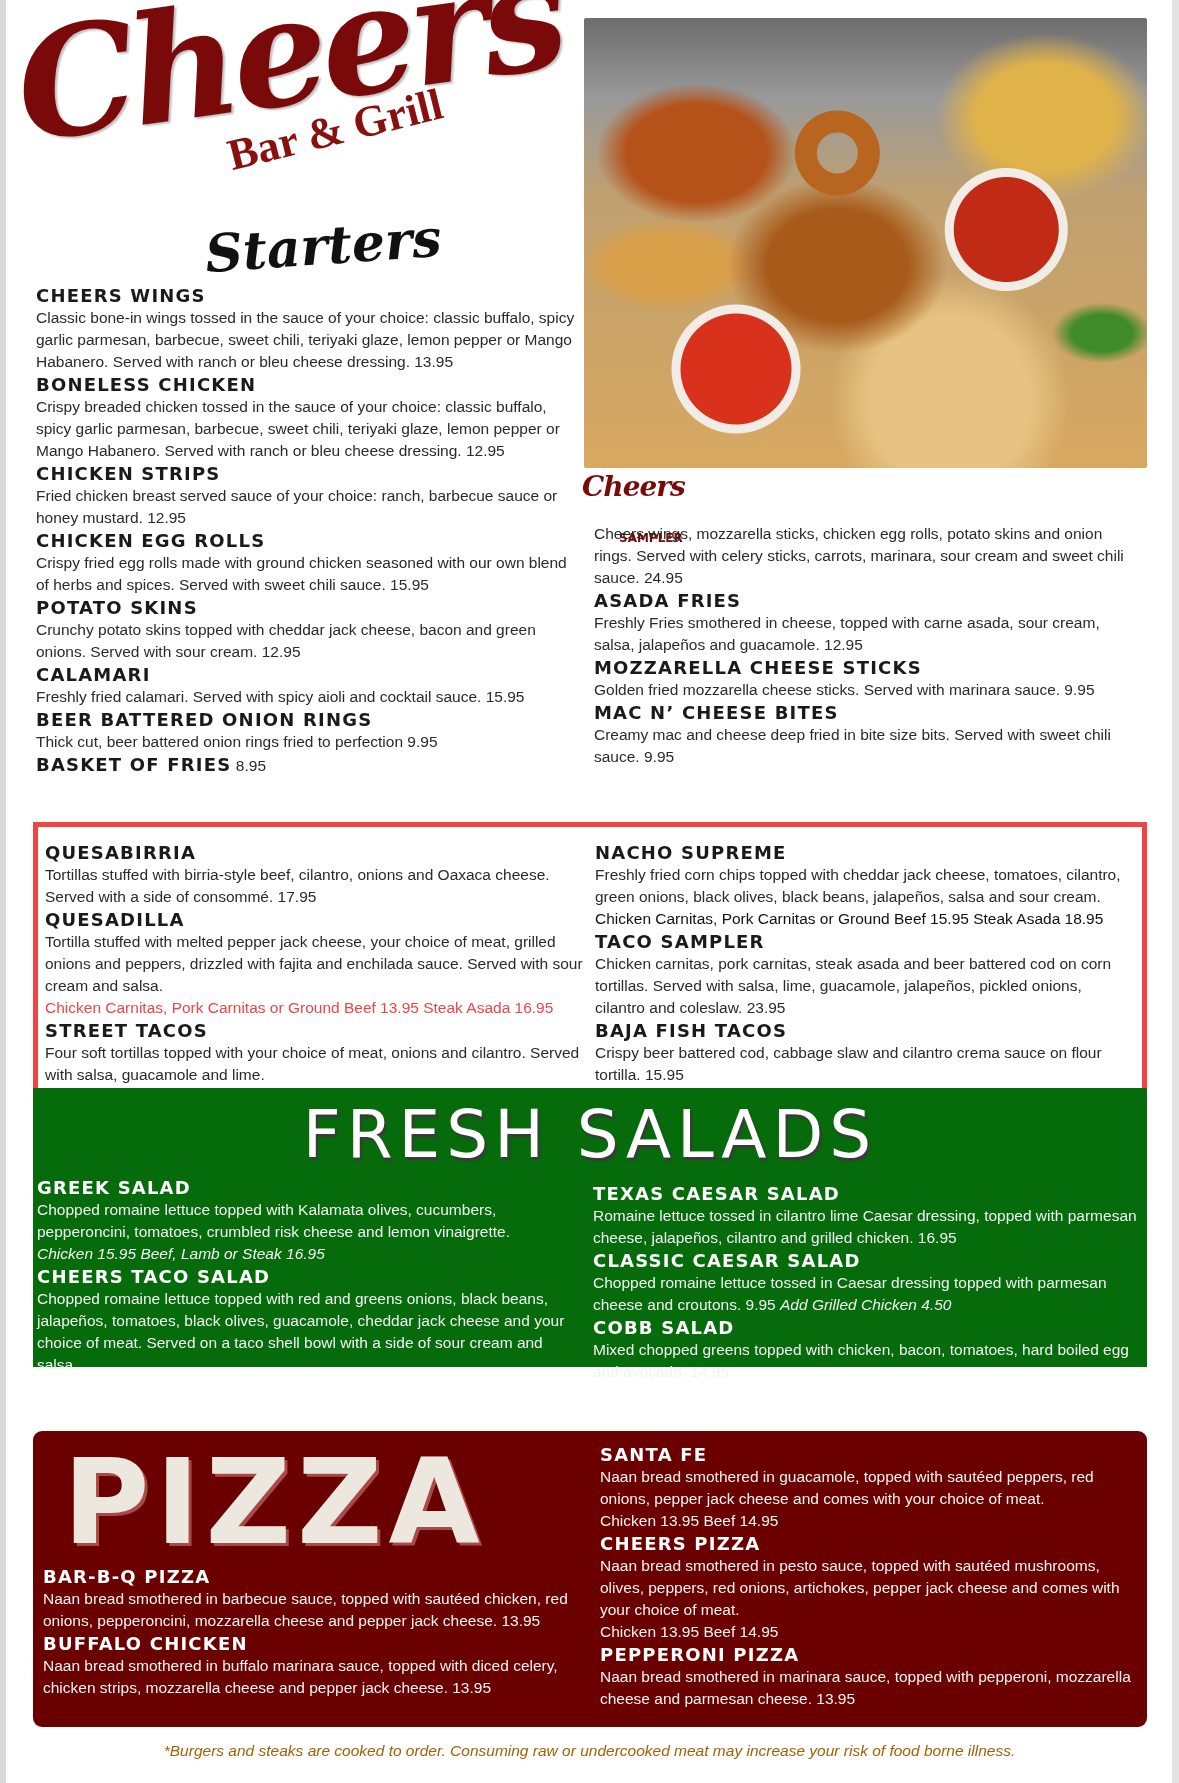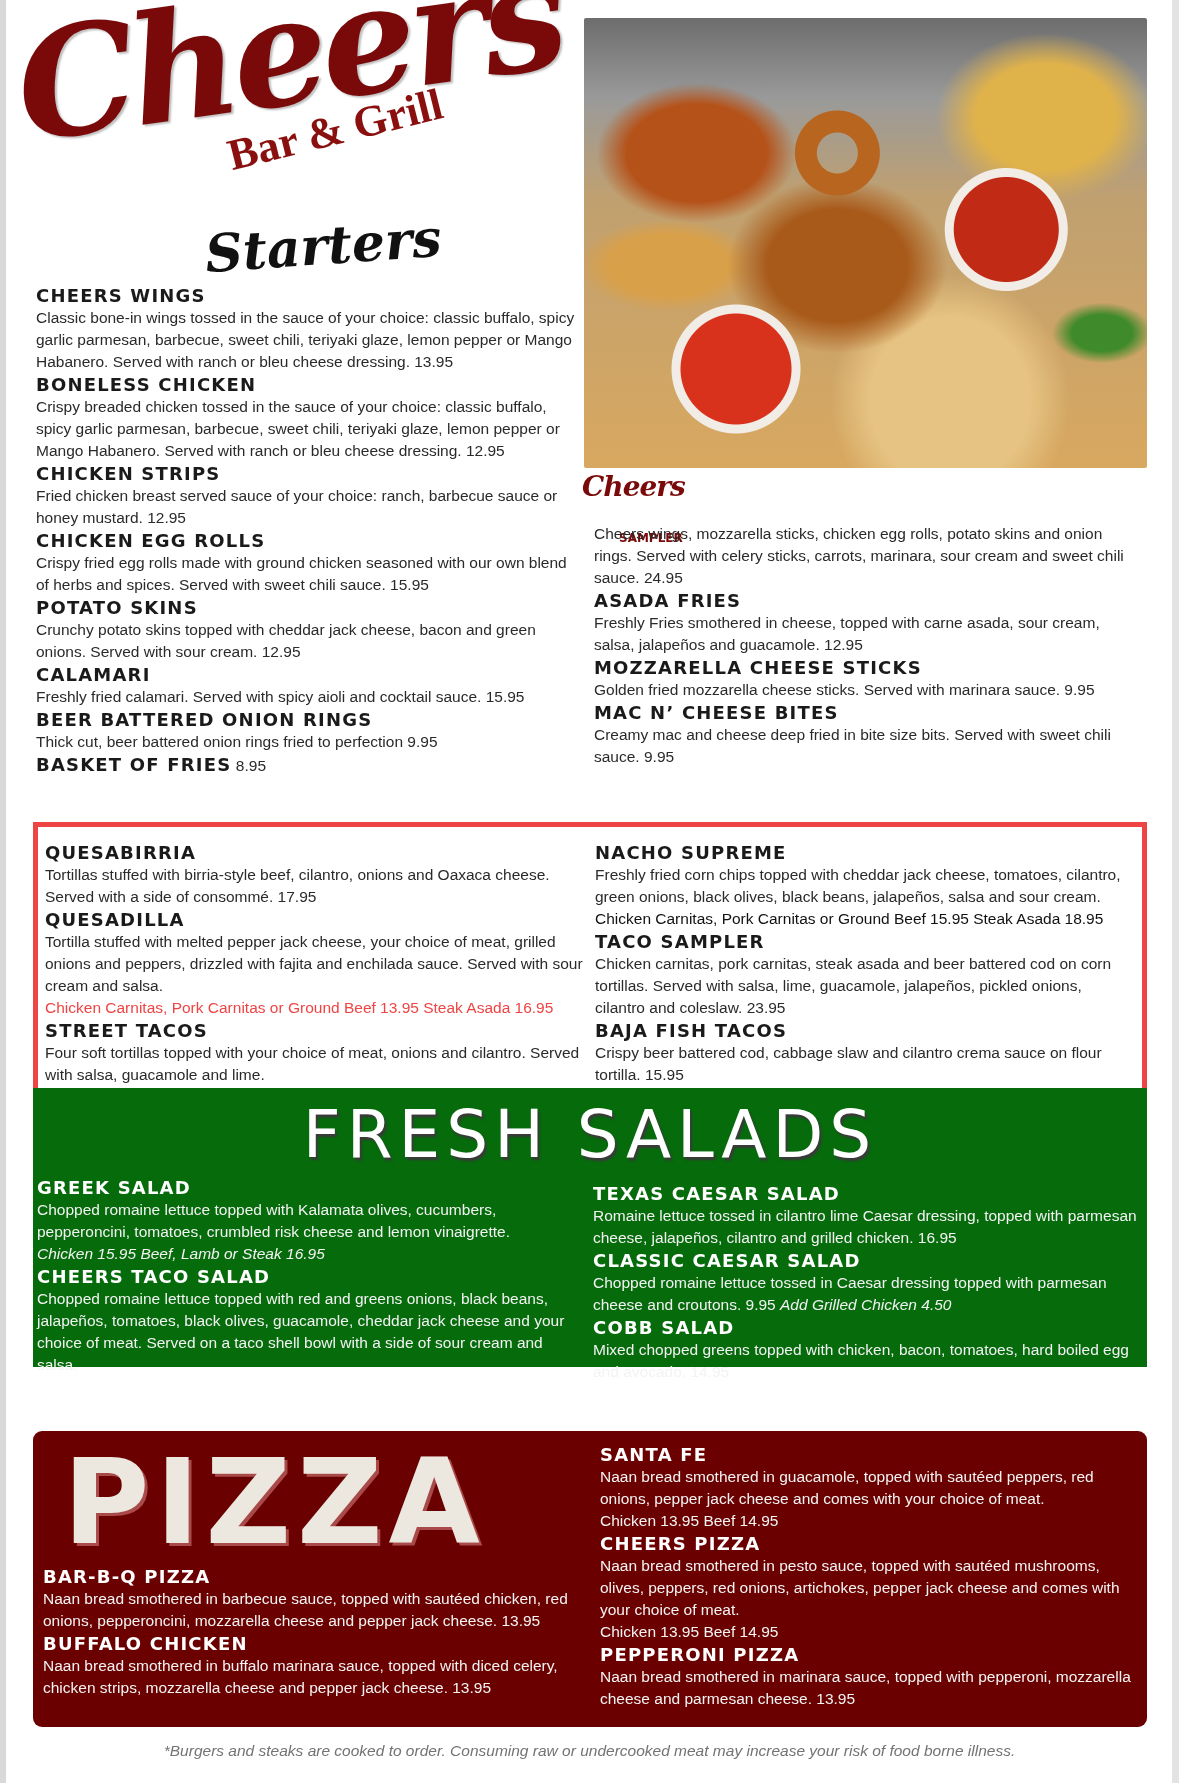--- a/index.html
+++ b/index.html
@@ -29,21 +29,21 @@
   .sampler-logo{left:582px;top:470px;}
   .sampler-logo .c{font-family:"DejaVu Serif",serif;font-style:italic;font-weight:bold;font-size:28px;color:#7a0a0a;letter-spacing:-1px;}
   .sampler-logo .s{position:absolute;left:37px;top:32px;font-family:"DejaVu Sans",sans-serif;font-weight:bold;font-size:12px;color:#7a0a0a;margin-top:29px;}
   .box{left:33px;top:778px;width:1104px;height:289px;border:5px solid #ef4444;margin-top:44px;}
   .green{left:33px;top:1088px;width:1114px;height:279px;background:#056b0b;color:#fff;}
   .green .item-d,.maroon .item-d{color:#f3f3f3;}
   .salad-title{left:0;right:0;top:8px;text-align:center;font-family:"DejaVu Sans",sans-serif;font-size:66px;letter-spacing:6px;color:#fff;text-shadow:2px 3px 2px #3a3a3a;}
   .maroon{left:33px;top:1431px;width:1114px;height:296px;background:#6b0000;color:#fff;border-radius:9px;}
   .pizza-title{left:30px;top:12px;font-family:"DejaVu Sans",sans-serif;font-weight:bold;font-size:118px;letter-spacing:6px;color:#ece8df;text-shadow:3px 3px 0 #a94a4a;line-height:1;}
   .it{font-style:italic;}
-  .foot{left:0;right:0;top:1742px;text-align:center;font-style:italic;font-size:15.5px;color:#737373;}
+  .foot{left:0;right:0;top:1742px;text-align:center;font-style:italic;font-size:15.5px;color:#a16207;}
 </style>
 </head>
 <body>
 
 <div class="edge-l"></div>
 <div class="edge-r"></div>
 
 <div class="abs logo">
   <div class="big">Cheers</div>
   <div class="sub">Bar &amp; Grill</div>

